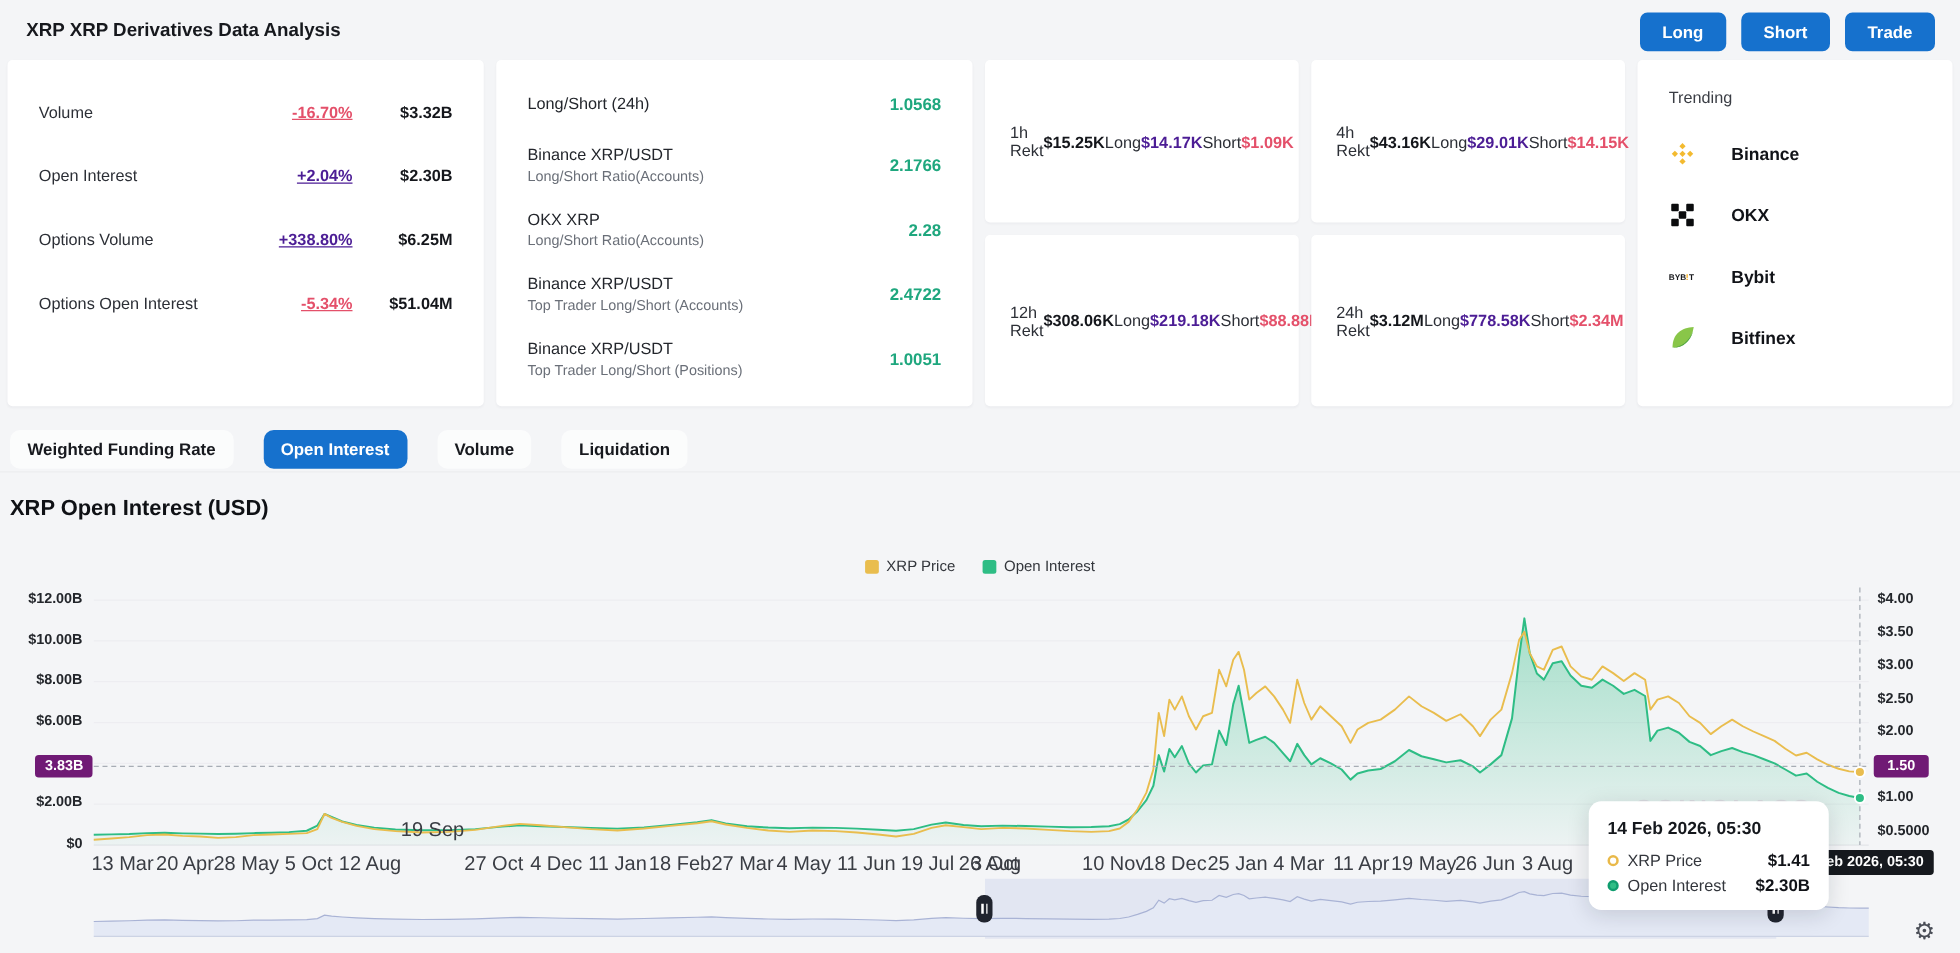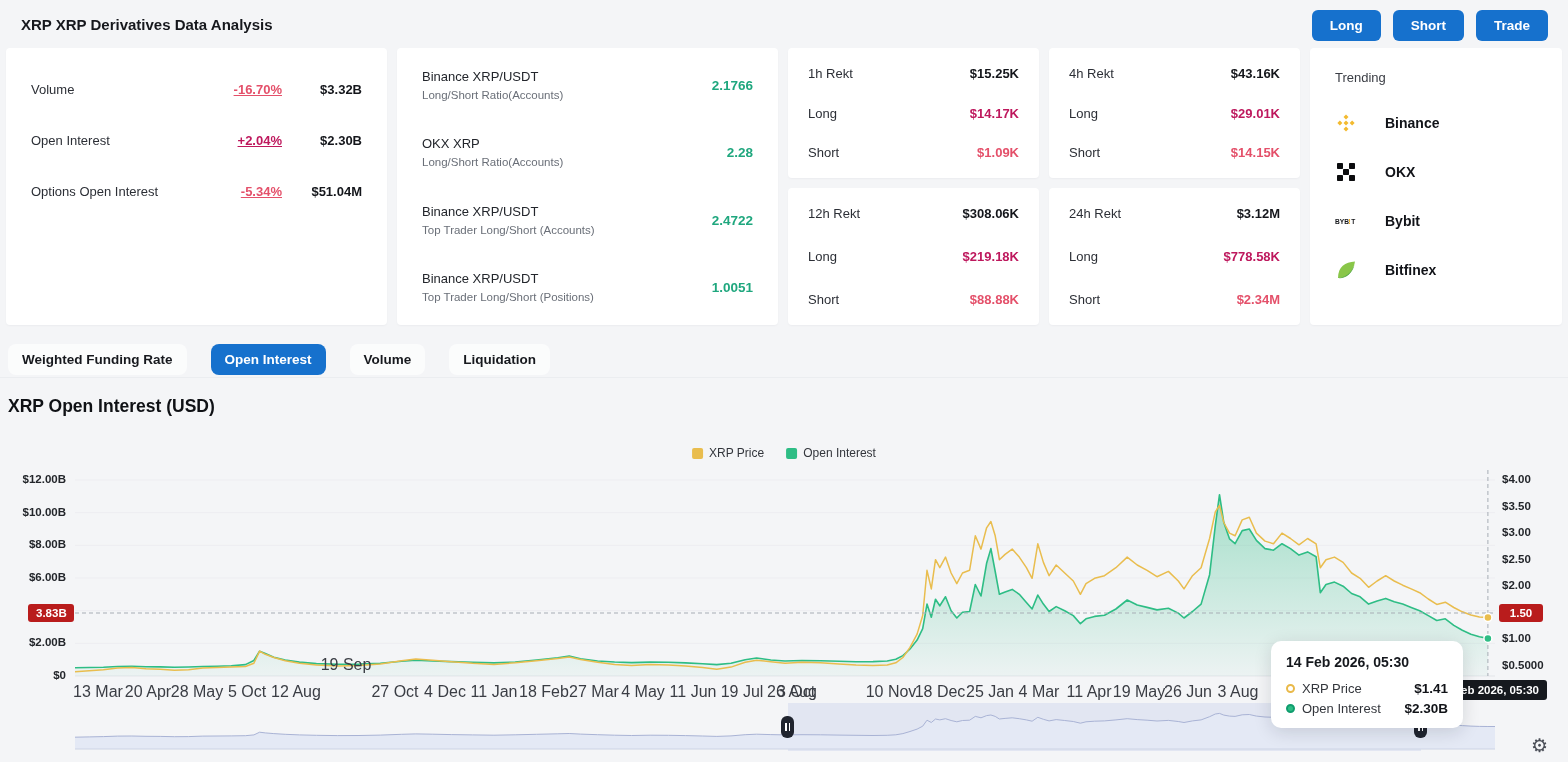--- a/index.html
+++ b/index.html
@@ -14,31 +14,31 @@
   .hbtn { background:#1671cd; color:#fff; font-family:"Liberation Sans",sans-serif; font-size:13.5px; font-weight:700; border:none; border-radius:6px; padding:8px 18px; cursor:pointer; }
 
   
   .cards { position:absolute; left:6px; top:48px; display:flex; gap:10px; height:277px; }
   .card { background:#fff; border-radius:4px; box-shadow:0 1px 2px rgba(20,24,40,.04); }
   .card-a { width:381px; padding:24px 25px; display:flex; flex-direction:column; justify-content:flex-start; gap:23px;}
   .stat-row { display:flex; align-items:center; height:28px; }
   .stat-label { flex:1; font-size:13px; color:#2c2f36; font-weight:400; }
   .stat-chg { width:100px; text-align:right; font-size:13px; font-weight:700;text-decoration:underline; }
   .stat-val { width:80px; text-align:right; font-size:13px; font-weight:700; color:#14161b; }
-  .pos { color:#be185d; } .neg { color:#e4506a; }
+  .pos { color:#4c1d95; } .neg { color:#e4506a; }
 
   .card-b { width:381px; padding:20px 25px; display:flex; flex-direction:column; justify-content:space-between; }
   .ratio-row { display:flex; align-items:center; min-height:30px; }
   .ratio-names { flex:1; }
   .ratio-name { font-size:13px; color:#23262c; font-weight:400; line-height:1.45; }
   .ratio-sub { font-size:11.5px; color:#6a6f78; line-height:1.4; }
   .ratio-val { font-size:13.5px; font-weight:700; color:#1fa77e; }
 
   .rekt-grid { display:grid; grid-template-columns:251px 251px; grid-template-rows:130px 137px; gap:10px; }
-  .card-r { padding:18px 20px; display:flex; flex-direction:column; justify-content:space-between; }
+  .card-r { padding:18px 20px; display:flex; flex-direction:row; justify-content:space-between; }
   .rekt-row { display:flex; justify-content:space-between; align-items:center; }
   .rekt-label { font-size:13px; color:#2c2f36; }
   .rekt-total { font-size:13px; font-weight:700; color:#14161b; }
   .rekt-v { font-size:13px; font-weight:700; }
 
   .card-t { width:252px; padding:22px 25px; display:flex; flex-direction:column; gap:27px; }
   .trend-title { font-size:13px; color:#3a3d44; }
   .trend-item { display:flex; align-items:center; gap:28px; cursor:pointer; }
   .trend-name { font-size:14px; font-weight:700; color:#111318; }
   .xicon { width:22px; height:22px; display:inline-flex; align-items:center; justify-content:center; }
@@ -58,21 +58,21 @@
   .legend-label { font-size:12px; color:#33363c; }
 
   .chart-svg { position:absolute; left:0; top:0; z-index:1; pointer-events:none; }
   #axis-layer { position:absolute; left:0; top:0; width:1568px; height:762px; z-index:2; pointer-events:none; }
   .ytick { position:absolute; font-size:11.5px; font-weight:600; color:#23262b; }
   .ytick.l { width:66px; text-align:right; }
   .xtick { position:absolute; font-size:16px; font-weight:400; color:#3a3d44; transform:translateX(-50%); white-space:nowrap; }
 
   .watermark { position:absolute; left:1307px; top:636px; z-index:3; font-size:21px; font-weight:700; letter-spacing:2px; color:#d9dbdf; }
 
-  .vbadge { position:absolute; z-index:4; background:#b91c1c; color:#fff; font-size:11.5px; font-weight:700; border-radius:3px; padding:3px 8px; }
+  .vbadge { position:absolute; z-index:4; background:#701a75; color:#fff; font-size:11.5px; font-weight:700; border-radius:3px; padding:3px 8px; }
   .vbadge.left { left:28px; top:604px; width:46px; text-align:center; }
   .vbadge.right { left:1499px; top:604px; width:44px; text-align:center; }
   .date-badge { position:absolute; left:1430px; top:680px; z-index:4; background:#16191e; color:#fff; font-size:11.5px; font-weight:700; border-radius:3px; padding:4px 8px; white-space:nowrap; }
 
   
   .tooltip { position:absolute; left:1271px; top:641px; width:192px; z-index:6; background:#fff; border-radius:10px; box-shadow:0 4px 18px rgba(15,20,35,.14); padding:13px 15px 12px; }
   .tt-title { font-size:14px; font-weight:700; color:#15181d; margin-bottom:11px; }
   .tt-row { display:flex; align-items:center; gap:7px; margin-top:5px; }
   .tt-marker { width:9px; height:9px; border-radius:50%; flex:none; }
   .tt-marker.price { background:#fff; border:2.5px solid #e9b949; }
@@ -107,27 +107,38 @@
         <span class="stat-label">Volume</span>
         <span class="stat-chg neg">-16.70%</span>
         <span class="stat-val">$3.32B</span>
       </div>
       <div class="stat-row">
         <span class="stat-label">Open Interest</span>
         <span class="stat-chg pos">+2.04%</span>
         <span class="stat-val">$2.30B</span>
       </div>
       <div class="stat-row">
+        <span class="stat-label">Options Volume</span>
+        <span class="stat-chg pos">+338.80%</span>
+        <span class="stat-val">$6.25M</span>
+      </div>
+      <div class="stat-row">
         <span class="stat-label">Options Open Interest</span>
         <span class="stat-chg neg">-5.34%</span>
         <span class="stat-val">$51.04M</span>
       </div>
     </div>
 
     <div class="card card-b">
+      <div class="ratio-row">
+        <div class="ratio-names">
+            <div class="ratio-name">Long/Short (24h)</div>
+          </div>
+        <div class="ratio-val">1.0568</div>
+      </div>
       <div class="ratio-row">
         <div class="ratio-names">
           <div class="ratio-name">Binance XRP/USDT</div>
           <div class="ratio-sub">Long/Short Ratio(Accounts)</div>
         </div>
         <div class="ratio-val">2.1766</div>
       </div>
       <div class="ratio-row">
         <div class="ratio-names">
           <div class="ratio-name">OKX XRP</div>

